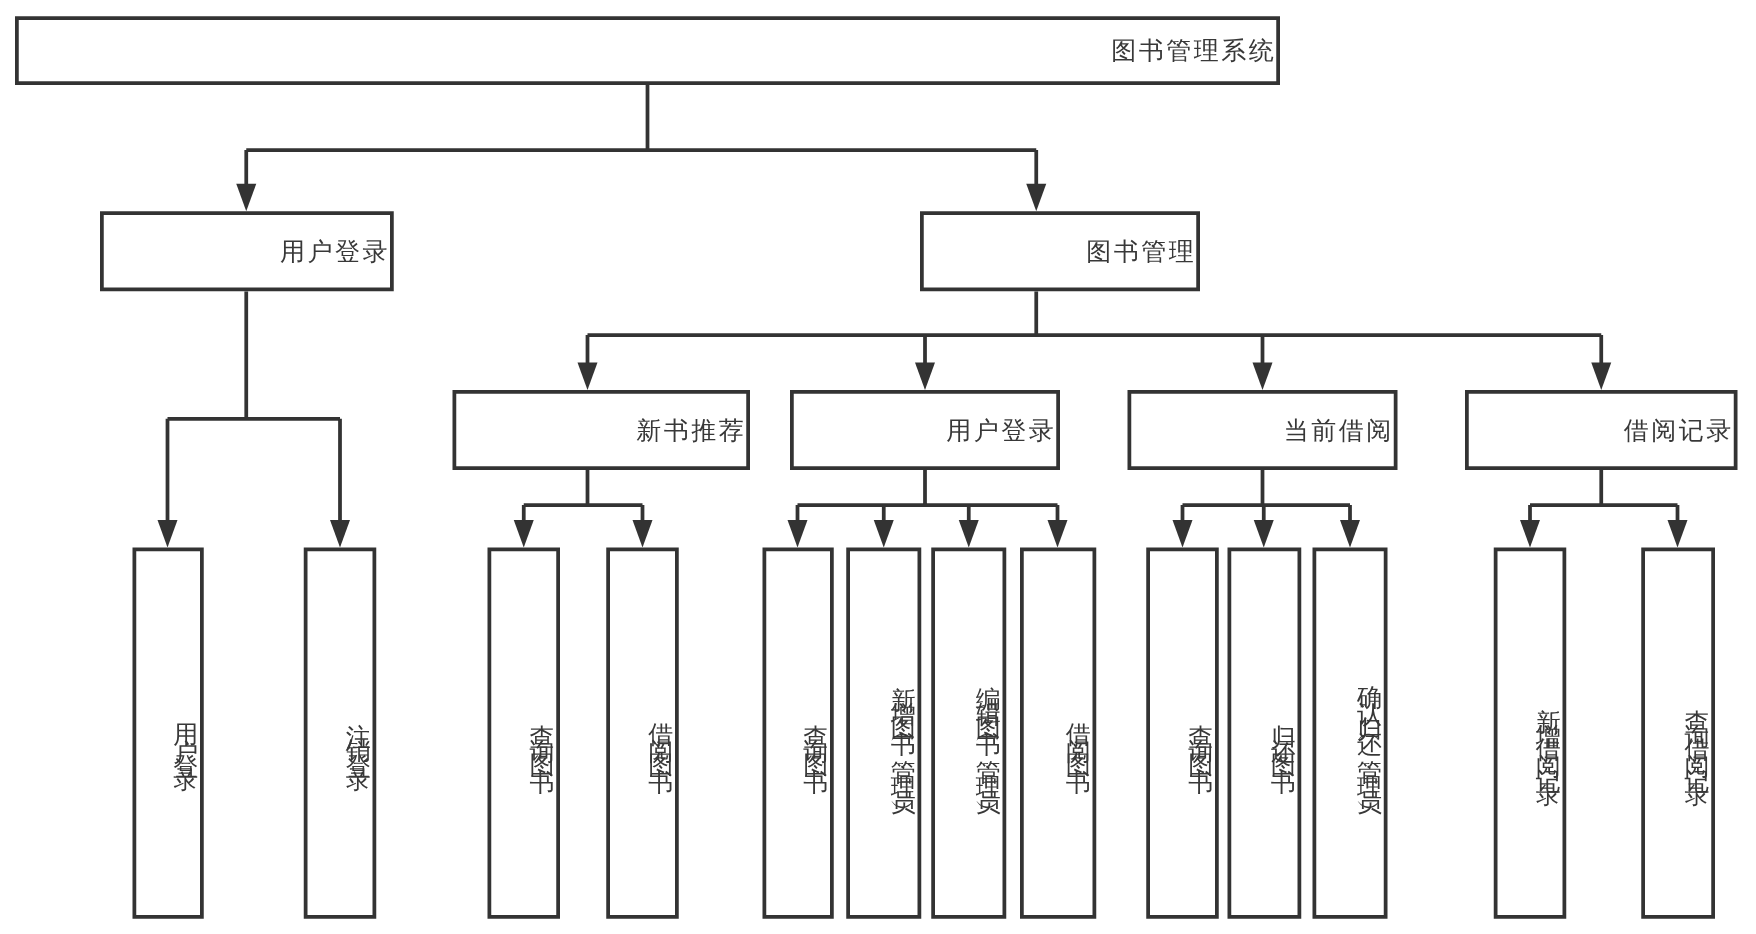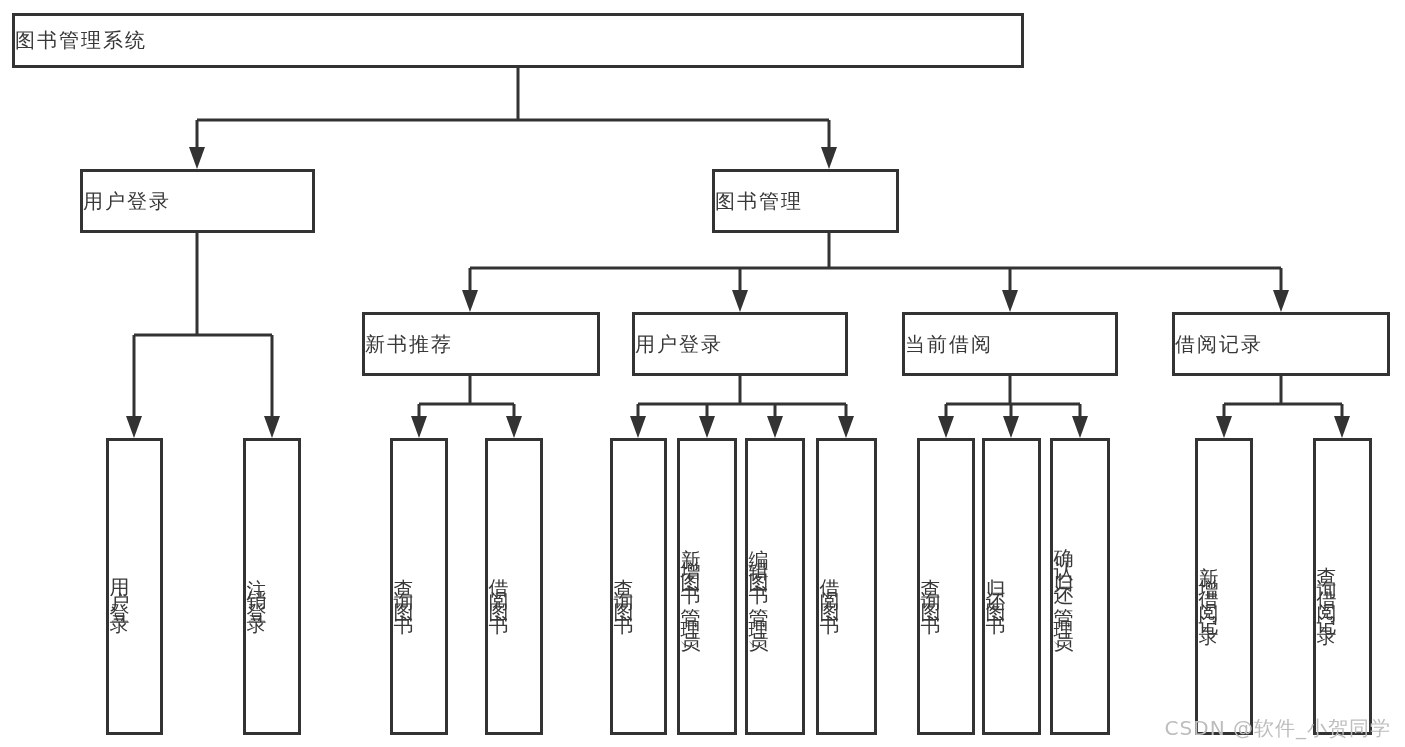--- a/index.html
+++ b/index.html
@@ -19,21 +19,21 @@
     overflow:hidden;
   }
   #connectors{position:absolute;left:0;top:0;}
   #connectors path{stroke:var(--line);stroke-width:3;fill:none;}
   #connectors polygon{fill:var(--line);stroke:none;}
   .box{
     position:absolute;
     box-sizing:border-box;
     background:var(--box-fill);
     border:3px solid var(--box-border);
-    display:flex;align-items:center;justify-content:flex-start;
+    display:flex;align-items:center;justify-content:flex-end;
     color:var(--text);
   }
   .hlabel{font-size:20px;letter-spacing:2px;white-space:nowrap;}
   .vtext{
     writing-mode:vertical-lr;
     text-orientation:mixed;
     font-size:20px;
     letter-spacing:12px;
     line-height:1.1;
     white-space:nowrap;
@@ -88,21 +88,21 @@
     <polygon points="1334,416 1350,416 1342,438"></polygon>
   </svg>
 
   <div class="box" style="left:12px;top:13px;width:1012px;height:55px">
     <span class="hlabel">图书管理系统</span>
   </div>
 
   <div class="box" style="left:80px;top:169px;width:235px;height:64px">
     <span class="hlabel">用户登录</span>
   </div>
-  <div class="box" style="left:712px;top:169px;width:187px;height:64px">
+  <div class="box" style="left:736px;top:169px;width:224px;height:64px">
     <span class="hlabel">图书管理</span>
   </div>
 
   <div class="box" style="left:362px;top:312px;width:238px;height:64px">
     <span class="hlabel">新书推荐</span>
   </div>
   <div class="box" style="left:632px;top:312px;width:216px;height:64px">
     <span class="hlabel">用户登录</span>
   </div>
   <div class="box" style="left:902px;top:312px;width:216px;height:64px">
@@ -149,15 +149,14 @@
     <span class="vtext">确认归还（管理员）</span>
   </div>
 
   <div class="box" style="left:1195px;top:438px;width:58px;height:297px">
     <span class="vtext">新增借阅记录</span>
   </div>
   <div class="box" style="left:1313px;top:438px;width:59px;height:297px">
     <span class="vtext">查询借阅记录</span>
   </div>
 
-  <div class="watermark">CSDN @软件_小贺同学</div>
 
 </div>
 
 </body></html>

